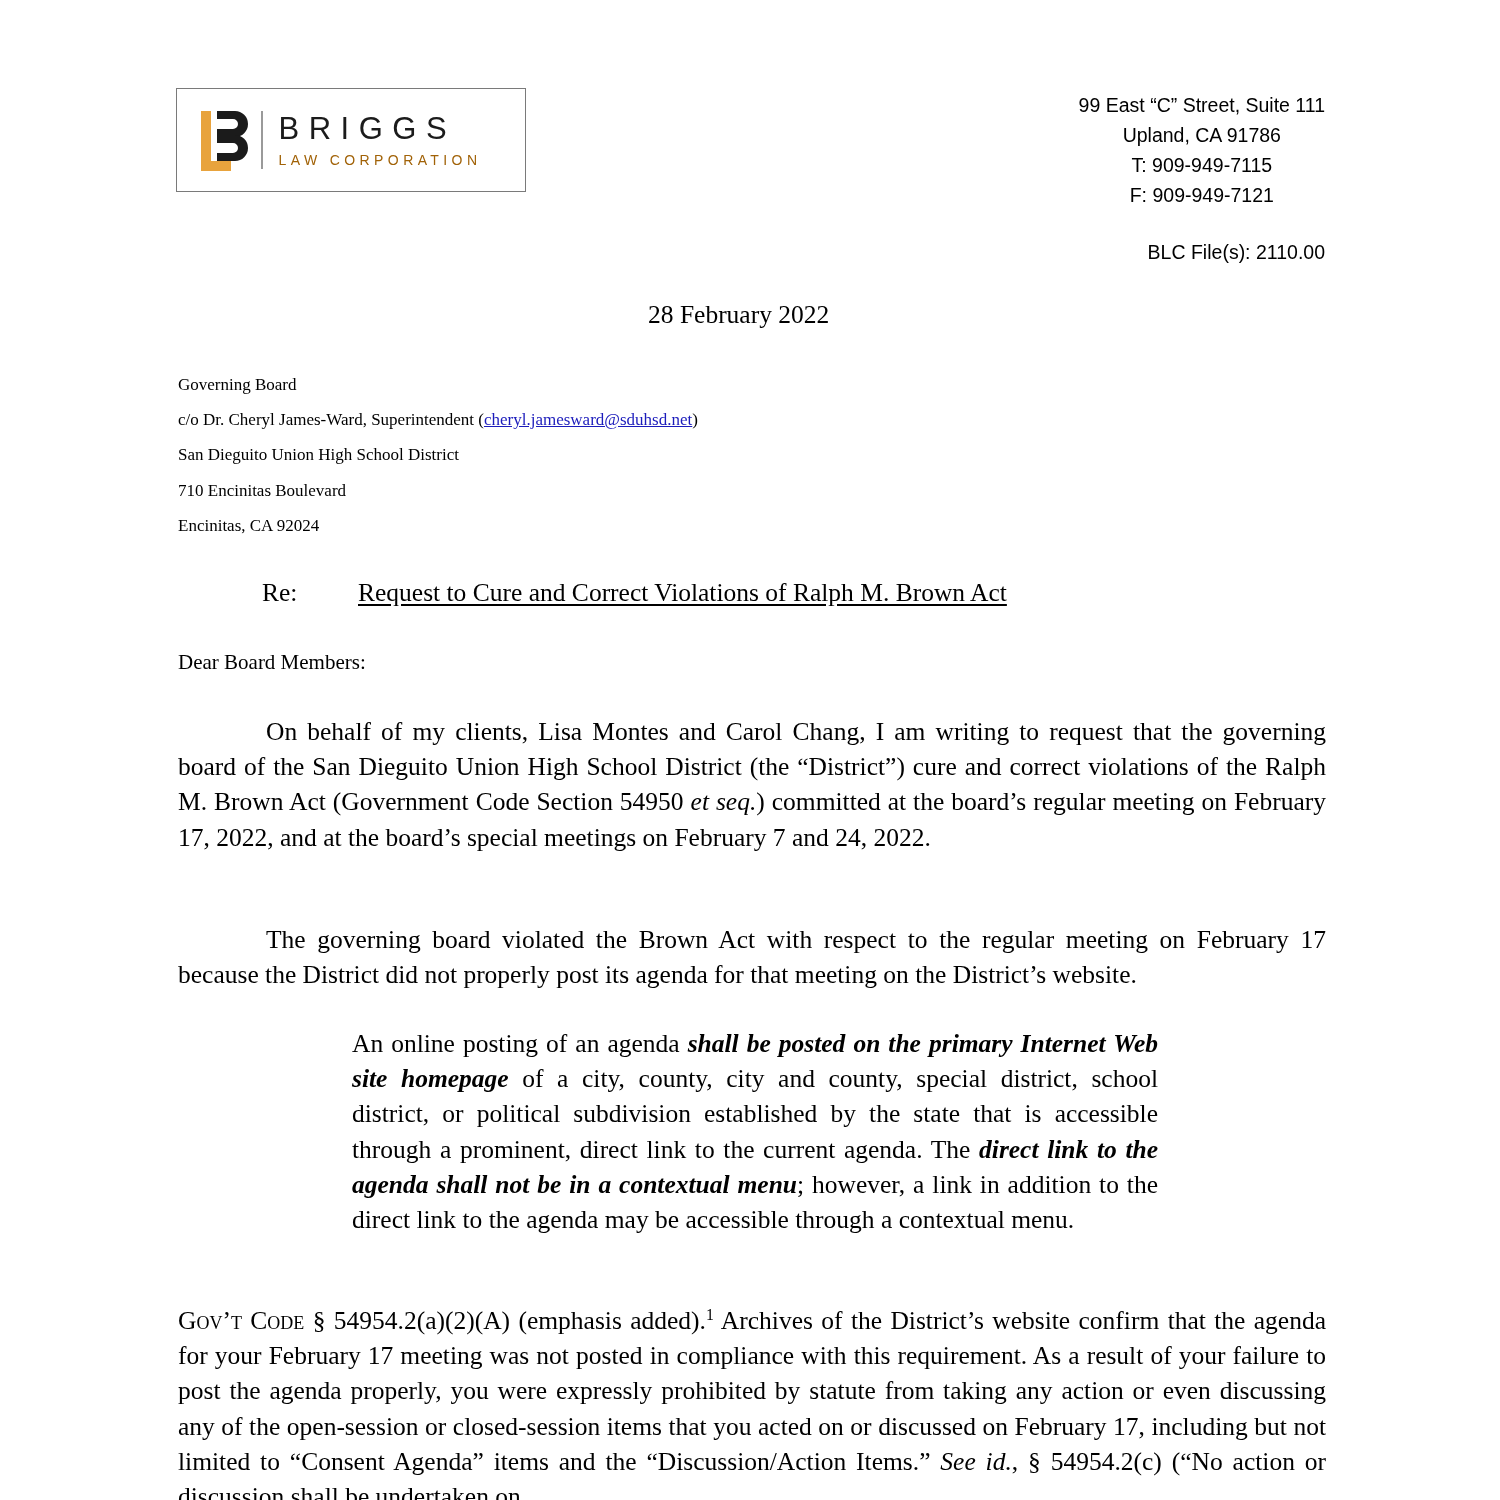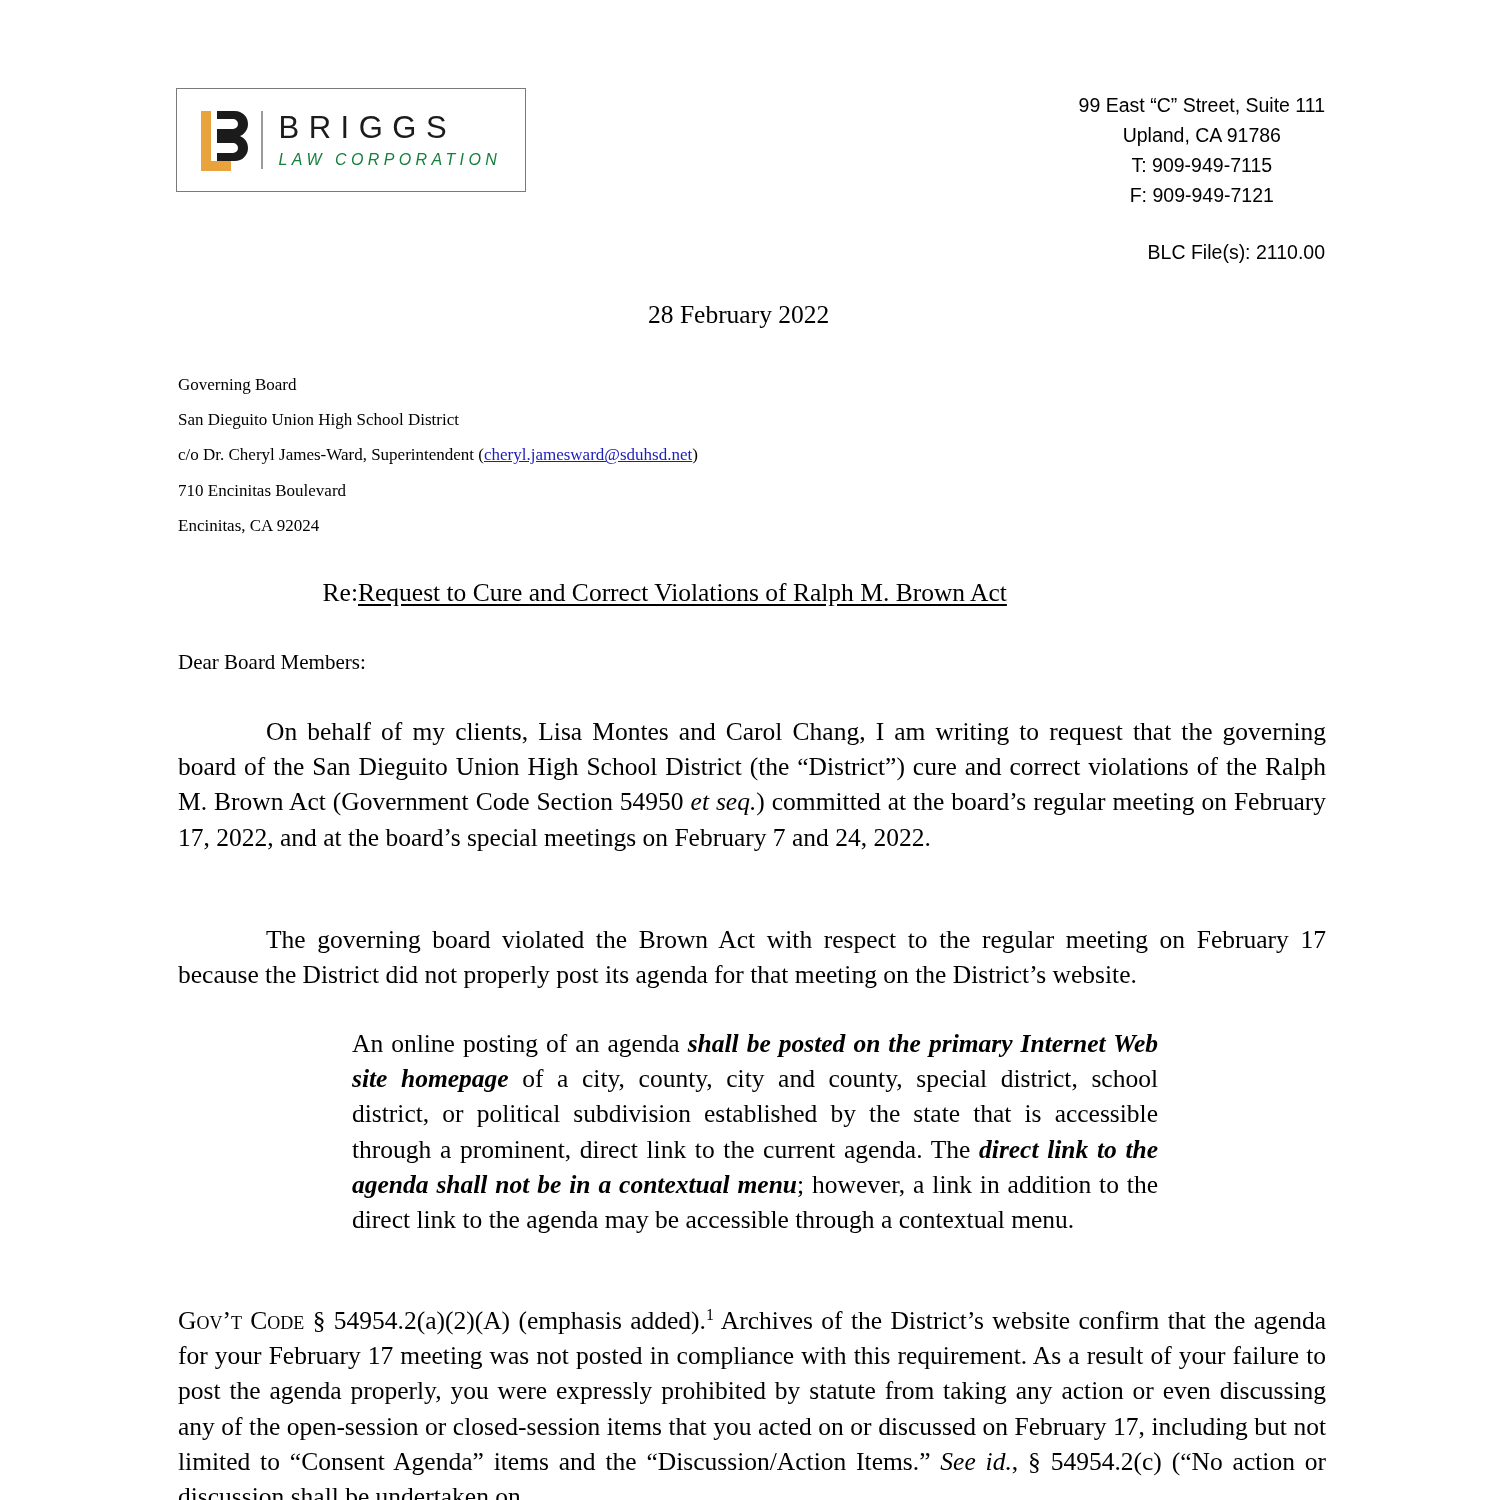--- a/index.html
+++ b/index.html
@@ -65,25 +65,24 @@
   .logo-briggs {
     font-family: Liberation Sans, sans-serif;
     font-size: 31px;
     letter-spacing: 9.5px;
     color: #1b1b1b;
     font-weight: 400;
     margin-bottom: 9px;
   }
   .logo-sub {
     font-family: "Liberation Sans", "DejaVu Sans", sans-serif;
-    font-size: 16px;
+    font-size: 14px;
     letter-spacing: 4.4px;
-    color: #15803d;
+    color: #a16207;
     font-weight: 400;
-    font-style: italic;
   }
 
   
   .addr-block {
     position: absolute;
     right: 175px;
     top: 90px;
     text-align: center;
     font-family: "Liberation Sans", "DejaVu Sans", sans-serif;
     font-size: 19.5px;
@@ -131,21 +130,20 @@
     position: absolute;
     left: 262px;
     top: 576px;
     font-size: 25.5px;
     line-height: 34px;
     white-space: nowrap;
   }
   .re-label {
     display: inline-block;
     width: 96px;
-    text-align: right;
   }
   .re-subject {
     text-decoration: underline;
     text-underline-offset: 3px;
   }
 
   .salutation {
     position: absolute;
     left: 178px;
     top: 645px;
@@ -221,22 +219,22 @@
     <div>T: 909-949-7115</div>
     <div>F: 909-949-7121</div>
   </div>
 
   <div class="addr-file">BLC File(s): 2110.00</div>
 
   <div class="date-line">28 February 2022</div>
 
   <div class="recipient">
     <div>Governing Board</div>
+    <div><span>c/o Dr. Cheryl James-Ward, Superintendent (</span><a class="email-link" href="#">cheryl.jamesward@sduhsd.net</a><span>)</span></div>
     <div>San Dieguito Union High School District</div>
-    <div><span>c/o Dr. Cheryl James-Ward, Superintendent (</span><a class="email-link" href="#">cheryl.jamesward@sduhsd.net</a><span>)</span></div>
     <div>710 Encinitas Boulevard</div>
     <div>Encinitas, CA 92024</div>
   </div>
 
   <div class="re-line">
     <span class="re-label">Re:</span><span class="re-subject">Request to Cure and Correct Violations of Ralph M. Brown Act</span>
   </div>
 
   <div class="salutation">Dear Board Members:</div>
 

